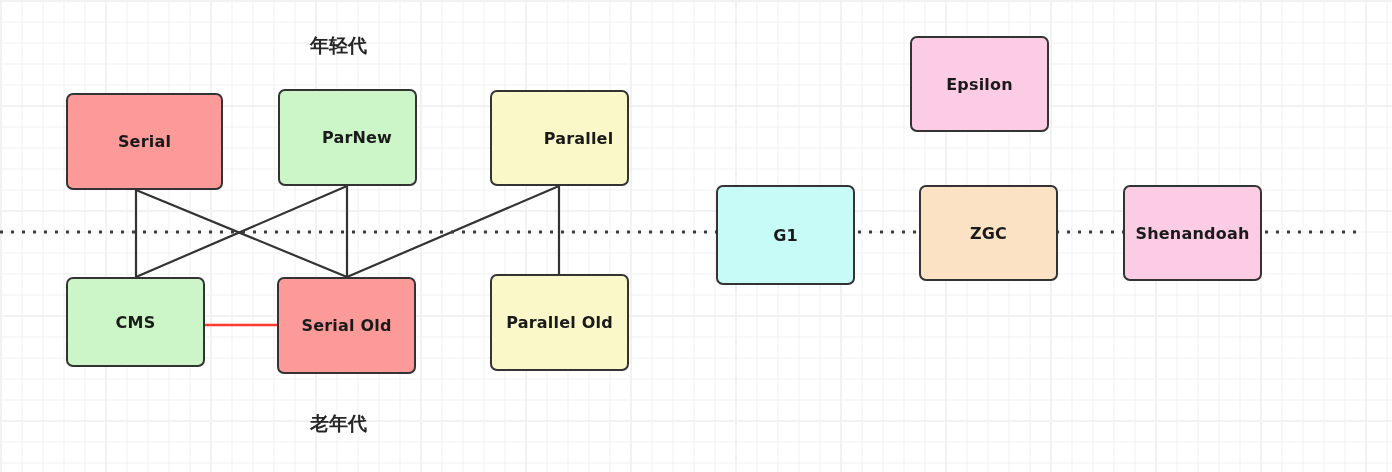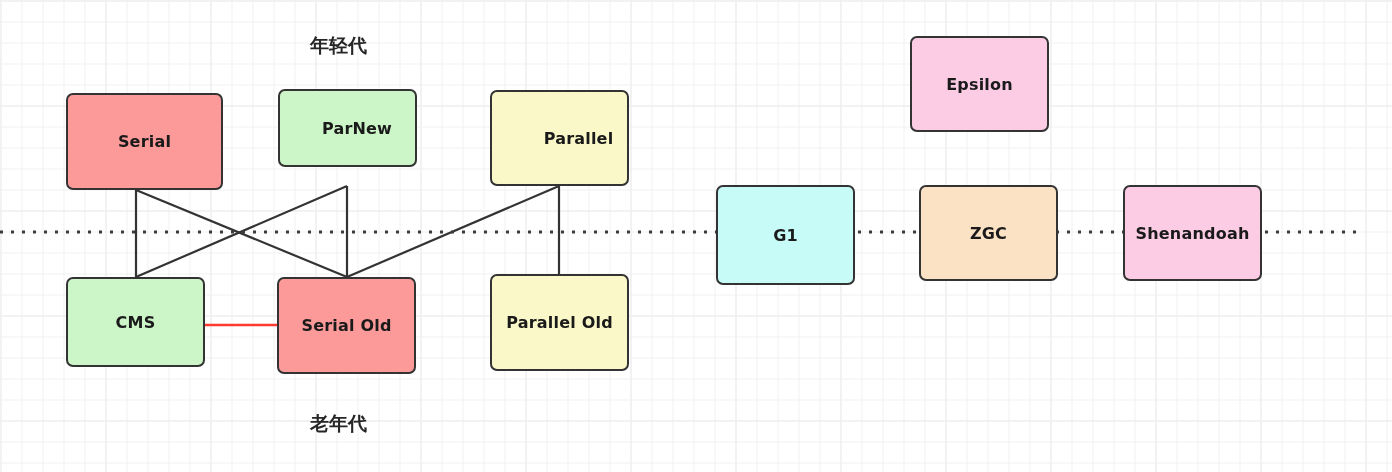--- a/index.html
+++ b/index.html
@@ -72,21 +72,21 @@
       <line x1="0" y1="232" x2="1358" y2="232" stroke="#3b3b3b" stroke-width="3" stroke-linecap="butt" stroke-dasharray="3 8"></line>
     </svg>
 
   <div class="gen-label" style="left: 310px; top: 33px;">年轻代</div>
   <div class="gen-label" style="left: 310px; top: 411px;">老年代</div>
 
   <div id="node-layer">
       <div class="node" style="left: 66px; top: 93px; width: 157px; height: 97px; background: rgb(251, 154, 153); border-color: rgb(51, 51, 51);">
         <span>Serial</span>
       </div>
-      <div class="node" style="left: 278px; top: 89px; width: 139px; height: 78px; background: rgb(204, 245, 200); border-color: rgb(51, 51, 51); padding-left: 19px;">
+      <div class="node" style="left: 278px; top: 89px; width: 139px; height: 97px; background: rgb(204, 245, 200); border-color: rgb(51, 51, 51); padding-left: 19px;">
         <span>ParNew</span>
       </div>
       <div class="node" style="left: 490px; top: 90px; width: 139px; height: 96px; background: rgb(250, 248, 200); border-color: rgb(51, 51, 51); padding-left: 38px;">
         <span>Parallel</span>
       </div>
       <div class="node" style="left: 66px; top: 277px; width: 139px; height: 90px; background: rgb(204, 245, 200); border-color: rgb(51, 51, 51);">
         <span>CMS</span>
       </div>
       <div class="node" style="left: 277px; top: 277px; width: 139px; height: 97px; background: rgb(251, 154, 153); border-color: rgb(51, 51, 51);">
         <span>Serial Old</span>

